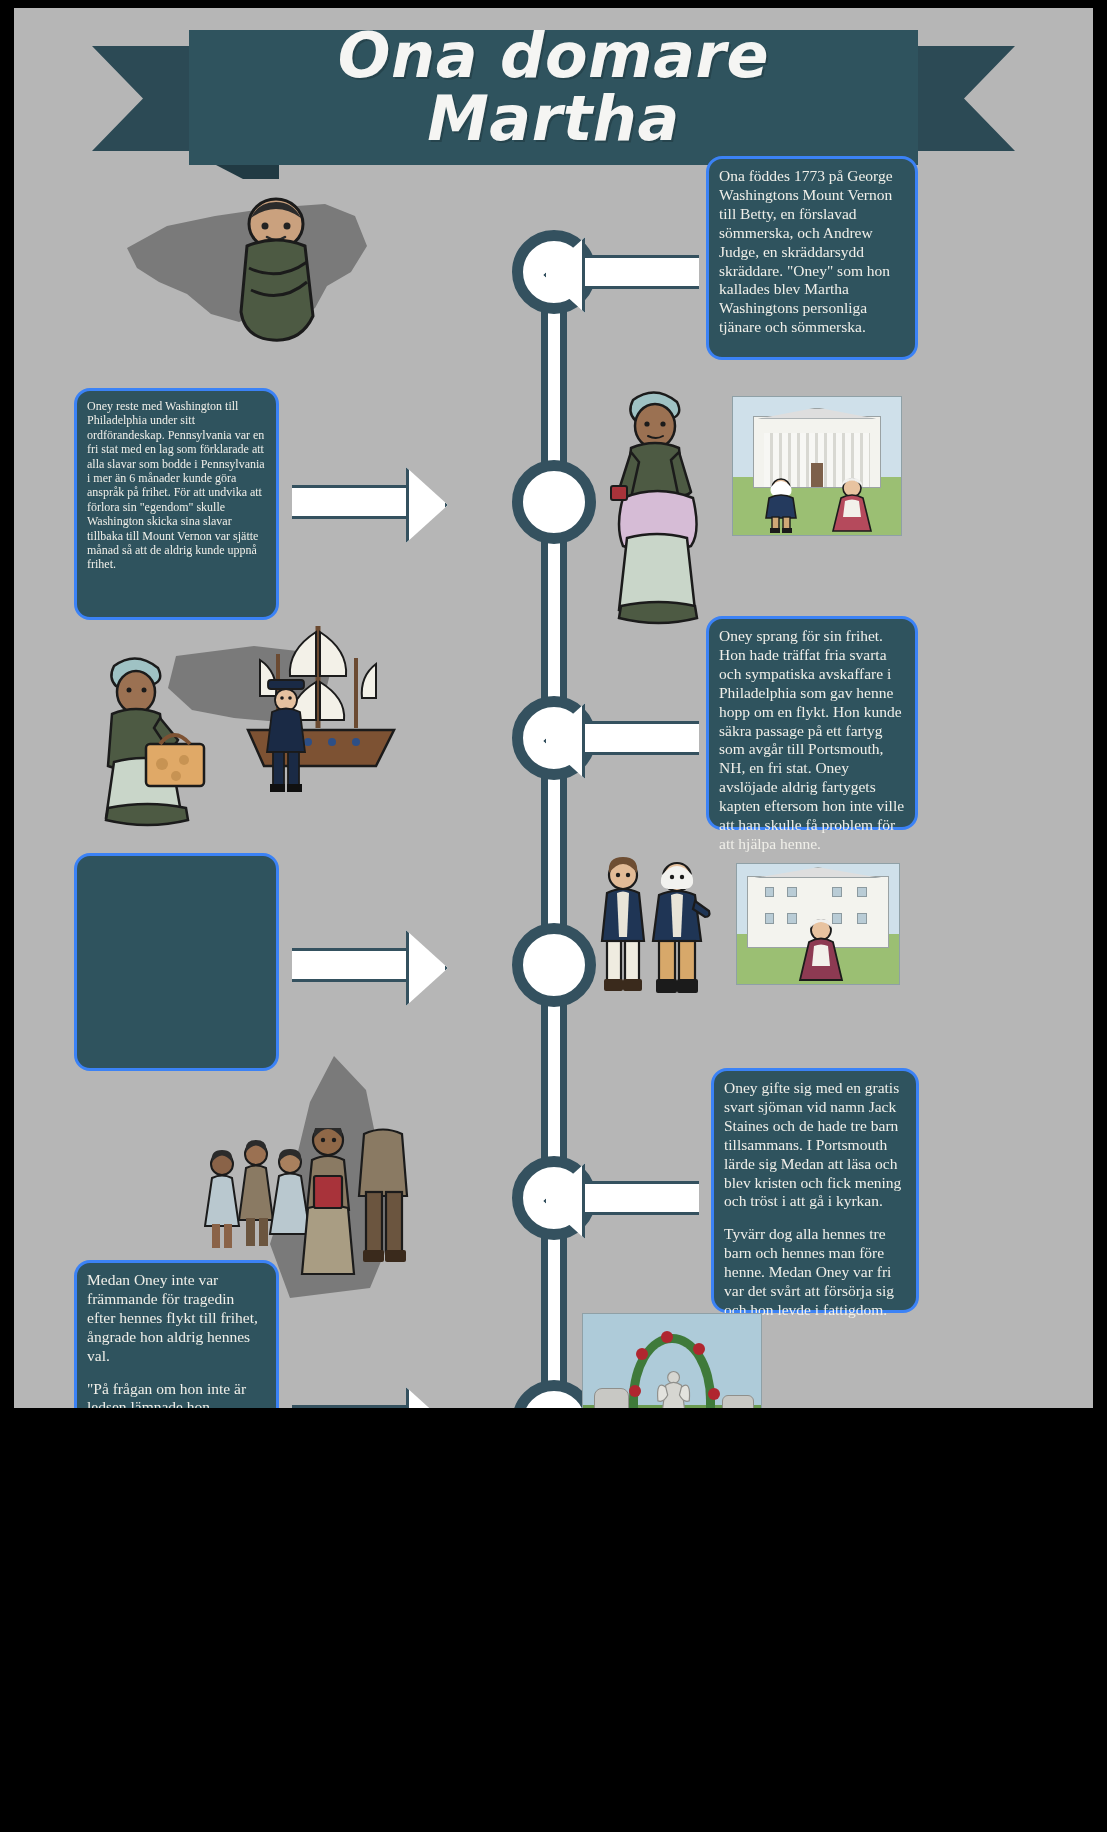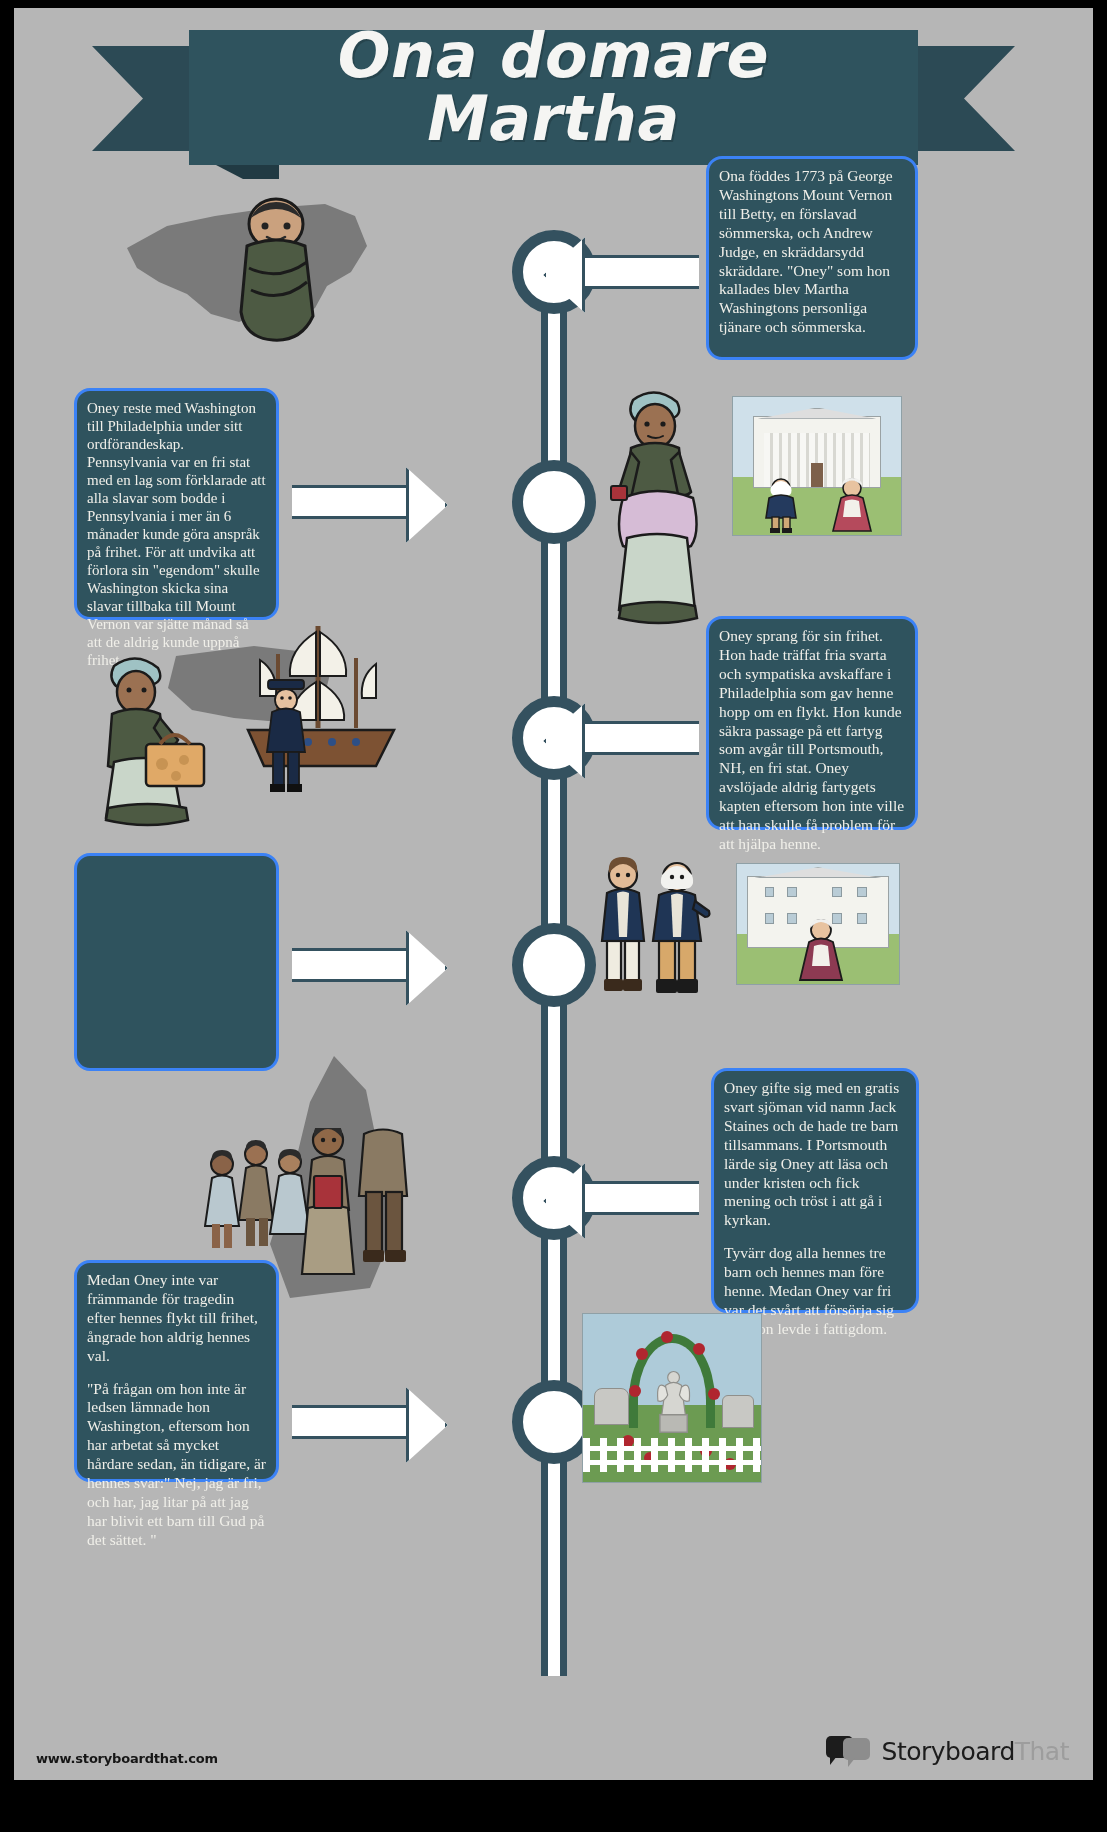--- a/index.html
+++ b/index.html
@@ -5,21 +5,21 @@
   * { box-sizing: border-box; margin: 0; padding: 0; }
   html, body {
     width: 1107px;
     height: 1832px;
     background: #000000;
     font-family: "Liberation Serif", serif;
   }
   #poster {
     position: relative;
     width: 1107px;
-    height: 1832px;
+    height: 1408px;
     background: #000;
     overflow: hidden;
   }
   #canvas {
     position: absolute;
     left: 14px; top: 8px;
     width: 1079px;
     height: 1772px;
     background: #b6b6b6;
     overflow: hidden;
@@ -281,21 +281,21 @@
         <path d="M20 24 q25 -18 50 0 q-8 -16 -25 -16 q-18 0 -25 16z" fill="#2b2b2b"></path>
         <circle cx="34" cy="32" r="3.5" fill="#222"></circle>
         <circle cx="56" cy="32" r="3.5" fill="#222"></circle>
         <path d="M36 43 q9 6 18 0" stroke="#2b2b2b" stroke-width="2.6" fill="none" stroke-linecap="round"></path>
         <path d="M16 52 q29 -12 58 0 l8 70 q-12 26 -40 24 q-28 -2 -32 -28 z" fill="#4d5a43" stroke="#1b1b1b" stroke-width="3"></path>
         <path d="M18 74 q30 14 58 -6" stroke="#1b1b1b" stroke-width="3" fill="none"></path>
         <path d="M20 96 q30 14 56 -8" stroke="#1b1b1b" stroke-width="3" fill="none"></path>
       </svg>
     </div>
 
-    <div class="tbox" style="left:60px; top:380px; width:205px; height:232px; font-size:15px; line-height:1.2;">
+    <div class="tbox" style="left:60px; top:380px; width:205px; height:232px; font-size:12px; line-height:1.2;">
       <p>Oney reste med Washington till Philadelphia under sitt ordförandeskap. Pennsylvania var en fri stat med en lag som förklarade att alla slavar som bodde i Pennsylvania i mer än 6 månader kunde göra anspråk på frihet. För att undvika att förlora sin "egendom" skulle Washington skicka sina slavar tillbaka till Mount Vernon var sjätte månad så att de aldrig kunde uppnå frihet.</p>
     </div>
 
     <div class="illus" style="left:585px; top:370px; width:115px; height:255px;">
       <svg width="115" height="255" viewBox="0 0 115 255">
 
         <path d="M34 22 q22 -16 44 2 q6 12 -4 16 l-38 2 q-8 -8 -2 -20z" fill="#9fc2c4" stroke="#1b1b1b" stroke-width="2.5"></path>
         <ellipse cx="56" cy="48" rx="20" ry="22" fill="#9b7152" stroke="#1b1b1b" stroke-width="2.5"></ellipse>
         <circle cx="48" cy="46" r="2.6" fill="#1b1b1b"></circle>
         <circle cx="64" cy="46" r="2.6" fill="#1b1b1b"></circle>
@@ -447,21 +447,21 @@
       </div>
       <svg style="position:absolute; left:52%; bottom:2px; transform:translateX(-50%)" width="50" height="64" viewBox="0 0 50 64">
         <circle cx="25" cy="12" r="10" fill="#e8c3a0" stroke="#1b1b1b" stroke-width="1.8"></circle>
         <path d="M14 10 q11 -12 22 0 q0 -9 -11 -9 q-11 0 -11 9z" fill="#f0f0ee"></path>
         <path d="M13 24 q12 -7 24 0 l9 38 l-42 0z" fill="#8d3a52" stroke="#1b1b1b" stroke-width="1.8"></path>
         <path d="M18 28 q7 -3 14 0 l2 20 l-18 0z" fill="#f2f0ea"></path>
       </svg>
     </div>
 
     <div class="tbox" style="left:697px; top:1060px; width:208px; height:245px;">
-      <p>Oney gifte sig med en gratis svart sjöman vid namn Jack Staines och de hade tre barn tillsammans. I Portsmouth lärde sig Oney att läsa och under kristen och fick mening och tröst i att gå i kyrkan.</p>
+      <p>Oney gifte sig med en gratis svart sjöman vid namn Jack Staines och de hade tre barn tillsammans. I Portsmouth lärde sig Medan att läsa och blev kristen och fick mening och tröst i att gå i kyrkan.</p>
       <p>Tyvärr dog alla hennes tre barn och hennes man före henne. Medan Oney var fri var det svårt att försörja sig och hon levde i fattigdom.</p>
     </div>
 
     <div class="illus" style="left:180px; top:1040px; width:230px; height:270px;">
       <svg width="230" height="270" viewBox="0 0 230 270">
         <path d="M140 8 L172 42 L186 110 L200 182 L176 240 L96 250 L76 196 L100 120 L116 54 Z" fill="#7a7a7a"></path>
       </svg>
       
       <svg style="position:absolute; left:10px; top:80px" width="215" height="190" viewBox="0 0 215 190">
 

